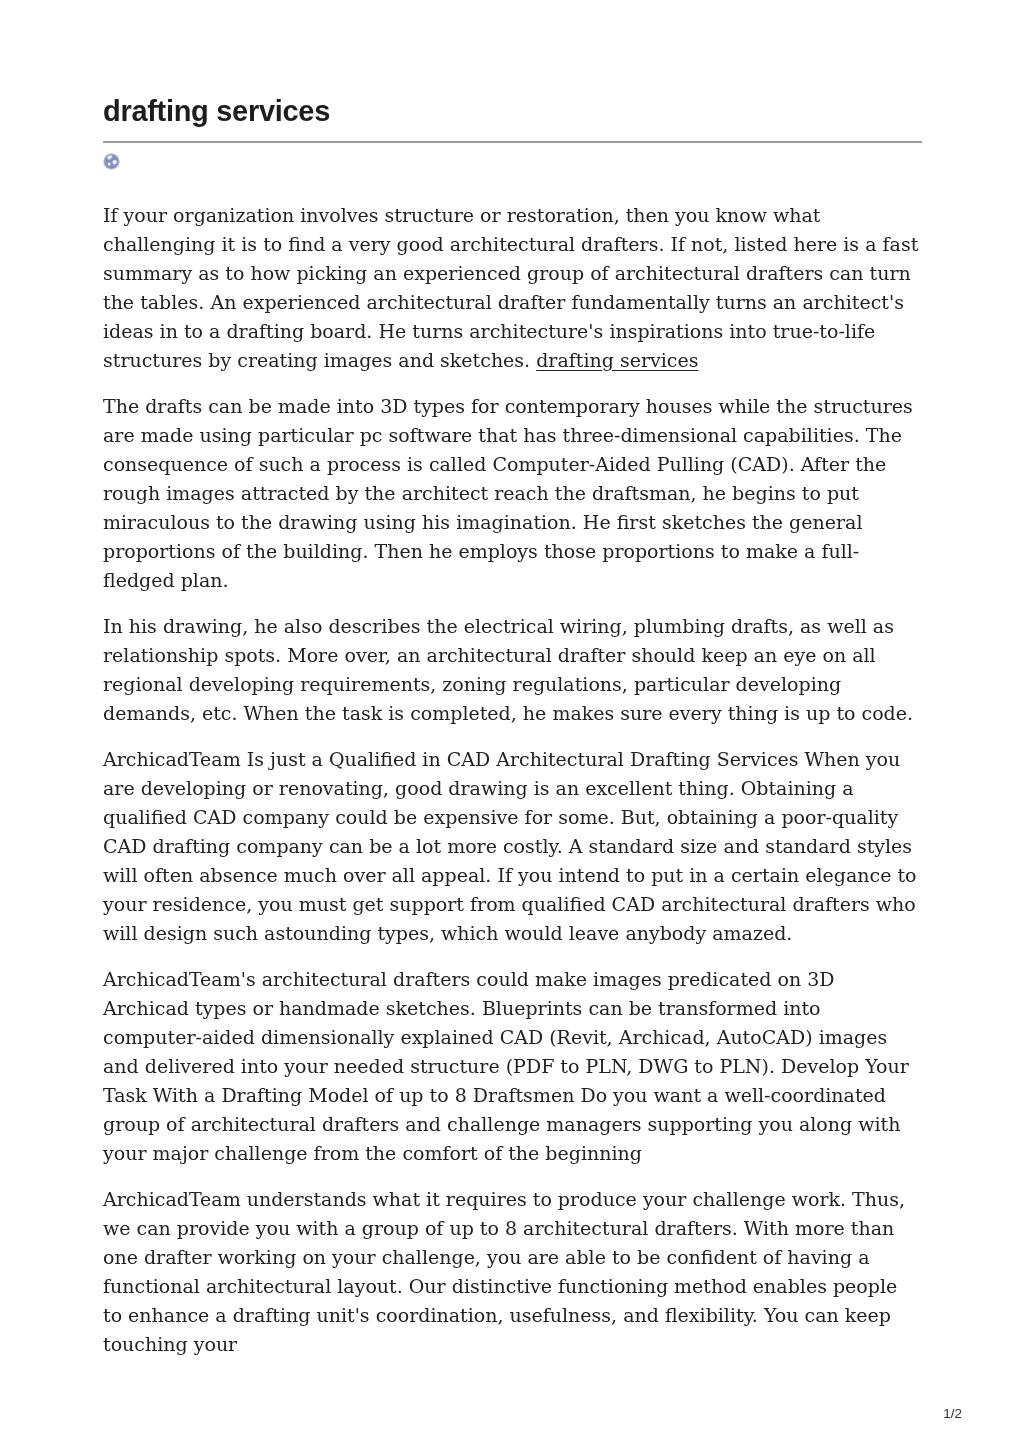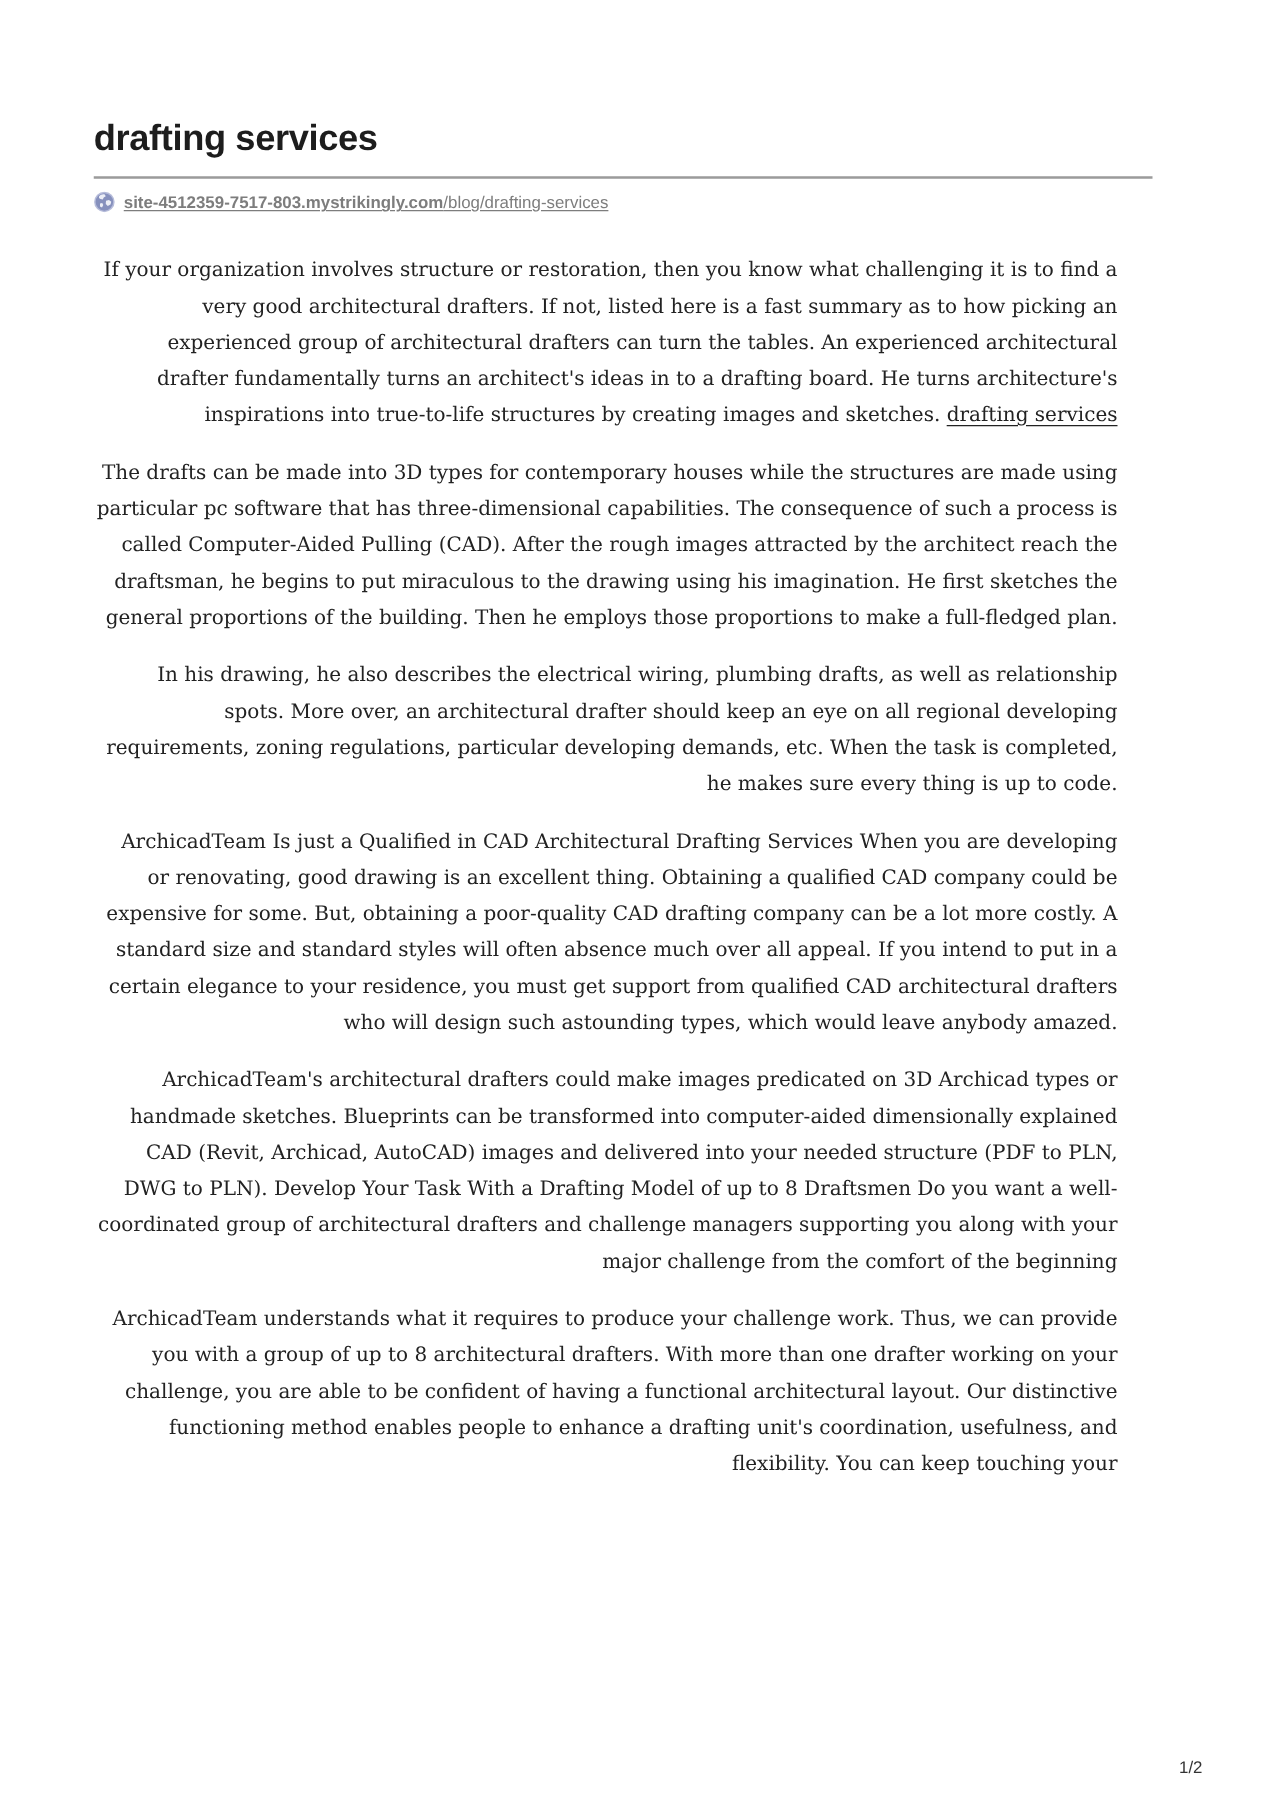--- a/index.html
+++ b/index.html
@@ -14,21 +14,21 @@
   body{
     width:1024px;height:1449px;
     background:#ffffff;
     position:relative;
     font-family:"DejaVu Serif", serif;
     overflow:hidden;
   }
   .page{
     position:absolute;
     inset:0;
-    padding:95px 102px 0 75px;
+    padding:95px 102px 0 103px;
   }
   .doc-title{
     font-family:"Liberation Sans", sans-serif;
     font-weight:700;
     font-size:29px;
     line-height:33px;
     color:#1d1d1d;
     margin:0 0 13px 0;
     letter-spacing:-0.3px;
   }
@@ -53,26 +53,26 @@
     font-family:"Liberation Sans", sans-serif;
     font-size:13.5px;
     color:var(--muted-link);
     text-decoration:underline;
     text-underline-offset:2px;
     line-height:17px;
   }
   .source-link .domain{font-weight:700;}
   .source-link .path{font-weight:400;}
   .body-para{
-    font-size:16px;
+    font-size:19px;
     line-height:29px;
     color:var(--body-text);
     margin:0 0 17px 0;
     width:819px;
-    text-align:right;
+    text-align:left;
   }
   .inline-link{
     color:var(--body-text);
     text-decoration:underline;
     text-underline-offset:2.5px;
   }
   .page-number{
     position:absolute;
     right:62px;
     bottom:28px;
@@ -93,21 +93,20 @@
   <div class="source-line">
     <span class="globe-wrap">
       <svg width="17" height="17" viewBox="0 0 17 17" aria-hidden="true">
         <circle cx="8.5" cy="8.5" r="8.2" fill="#b6bcda"></circle>
         <circle cx="8.5" cy="8.5" r="7" fill="var(--globe)"></circle>
         <path d="M4.2 4.1 C5.3 2.7 7.3 2.1 8.8 2.6 L9.6 4.0 L8.0 4.9 L7.2 6.6 L5.3 6.2 L4.2 5.3 Z" fill="#eceef6"></path>
         <path d="M9.8 7.6 L12.2 6.9 L14.0 8.3 L13.4 10.6 L11.2 11.7 L9.6 10.2 Z" fill="#eceef6"></path>
         <path d="M5.0 9.8 L6.8 9.4 L7.6 11.0 L6.6 12.9 L5.0 12.2 Z" fill="#eceef6"></path>
       </svg>
     </span>
-    <a class="source-link" href="#"><span class="domain">site-4512359-7517-803.mystrikingly.com</span><span class="path">/blog/drafting-services</span></a>
   </div>
 
   <p class="body-para"><span>If your organization involves structure or restoration, then you know what challenging it is to find a very good architectural drafters. If not, listed here is a fast summary as to how picking an experienced group of architectural drafters can turn the tables. An experienced architectural drafter fundamentally turns an architect's ideas in to a drafting board. He turns architecture's inspirations into true-to-life structures by creating images and sketches. </span><a href="#" class="inline-link">drafting services</a></p>
 
   <p class="body-para">The drafts can be made into 3D types for contemporary houses while the structures are made using particular pc software that has three-dimensional capabilities. The consequence of such a process is called Computer-Aided Pulling (CAD). After the rough images attracted by the architect reach the draftsman, he begins to put miraculous to the drawing using his imagination. He first sketches the general proportions of the building. Then he employs those proportions to make a full-fledged plan.</p>
 
   <p class="body-para">In his drawing, he also describes the electrical wiring, plumbing drafts, as well as relationship spots. More over, an architectural drafter should keep an eye on all regional developing requirements, zoning regulations, particular developing demands, etc. When the task is completed, he makes sure every thing is up to code.</p>
 
   <p class="body-para">ArchicadTeam Is just a Qualified in CAD Architectural Drafting Services When you are developing or renovating, good drawing is an excellent thing. Obtaining a qualified CAD company could be expensive for some. But, obtaining a poor-quality CAD drafting company can be a lot more costly. A standard size and standard styles will often absence much over all appeal. If you intend to put in a certain elegance to your residence, you must get support from qualified CAD architectural drafters who will design such astounding types, which would leave anybody amazed.</p>
 

